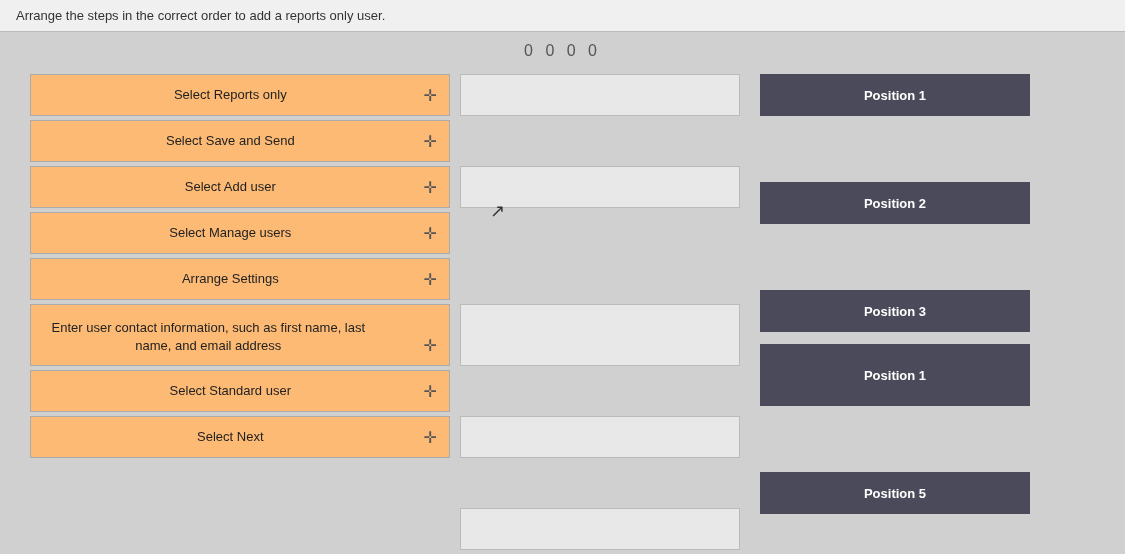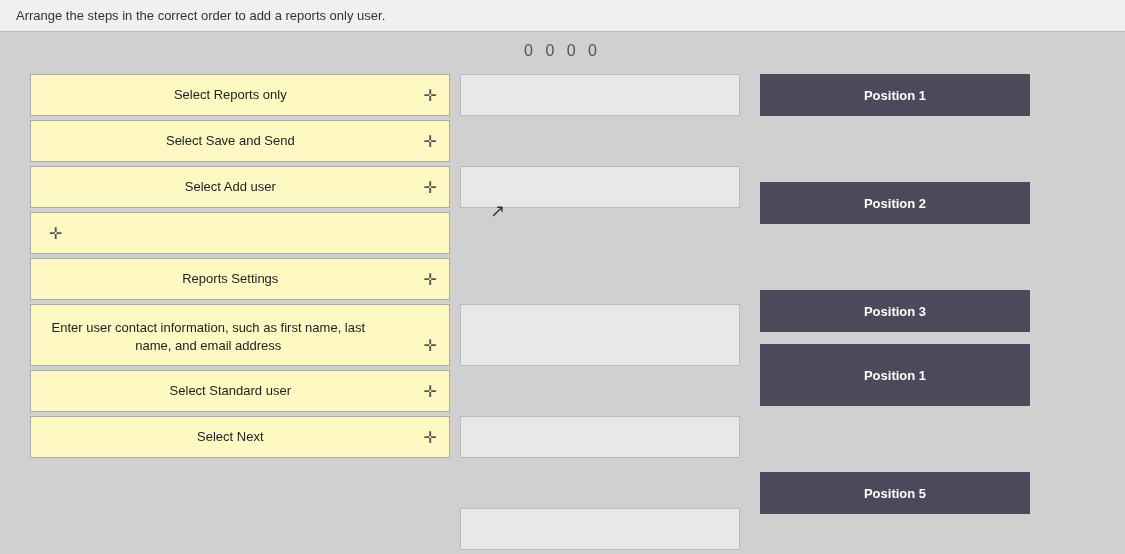--- a/index.html
+++ b/index.html
@@ -45,21 +45,21 @@
 
     
     .left-column {
       width: 420px;
       display: flex;
       flex-direction: column;
       gap: 4px;
     }
 
     .drag-item {
-      background: #fef9c3;
+      background: #fdba74;
       border: 1px solid #aaa;
       padding: 10px 12px;
       display: flex;
       align-items: center;
       justify-content: space-between;
       font-size: 13px;
       color: #222;
       cursor: grab;
       min-height: 42px;
     }
@@ -180,25 +180,26 @@
         <span class="drag-item-text">Select Save and Send</span>
         <span class="drag-handle">✛</span>
       </div>
 
       <div class="drag-item">
         <span class="drag-item-text">Select Add user</span>
         <span class="drag-handle">✛</span>
       </div>
 
       <div class="drag-item">
-        <span class="drag-handle">✛</span>
-      </div>
-
-      <div class="drag-item">
-        <span class="drag-item-text">Reports Settings</span>
+        <span class="drag-item-text">Select Manage users</span>
+        <span class="drag-handle">✛</span>
+      </div>
+
+      <div class="drag-item">
+        <span class="drag-item-text">Arrange Settings</span>
         <span class="drag-handle">✛</span>
       </div>
 
       <div class="drag-item tall">
         <span class="drag-item-text">Enter user contact information, such as first name, last name, and email address</span>
         <span class="drag-handle">✛</span>
       </div>
 
       <div class="drag-item">
         <span class="drag-item-text">Select Standard user</span>

